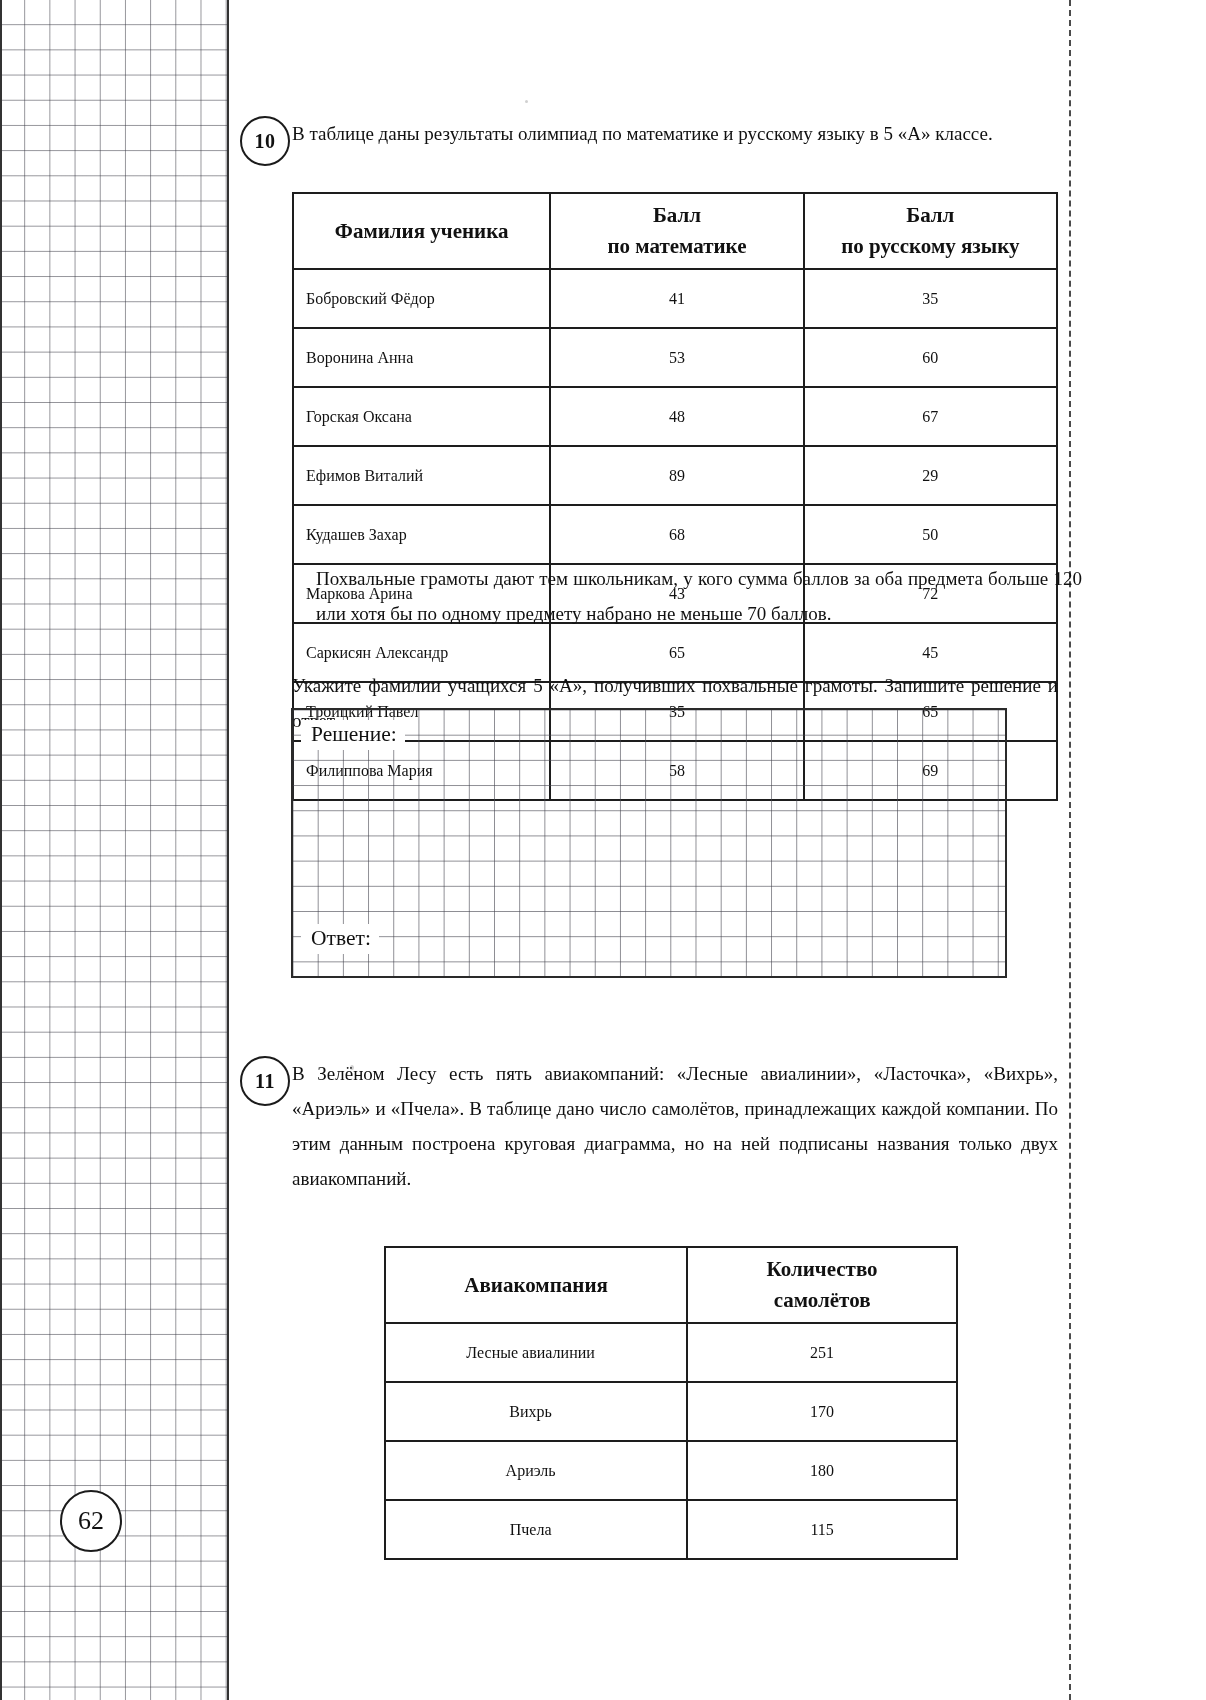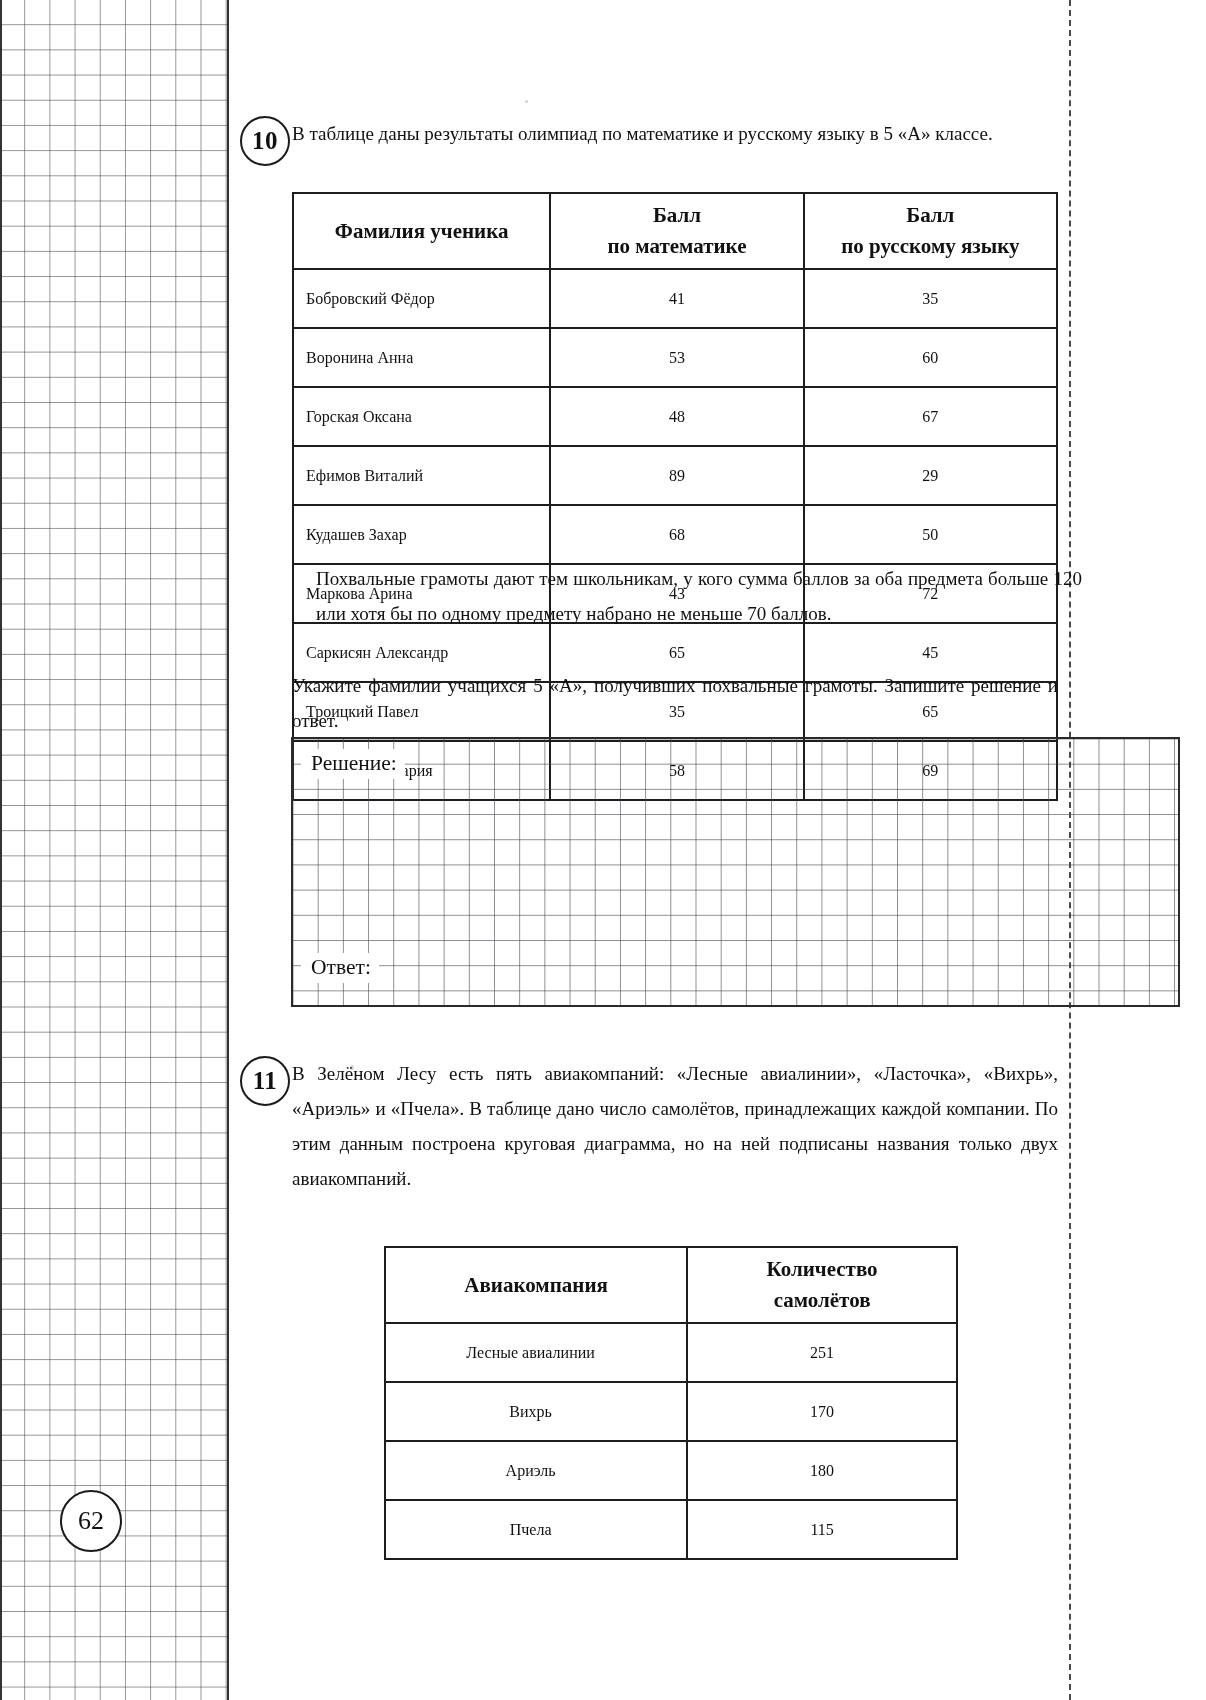--- a/index.html
+++ b/index.html
@@ -36,21 +36,21 @@
   
   #content{
     position:absolute;left:236px;top:0;width:828px;height:1700px;
   }
 
   
   .task-num{
     position:absolute;
     width:46px;height:46px;border:2.2px solid #1b1b1b;border-radius:50%;
     display:flex;align-items:center;justify-content:center;
-    font-family:"Liberation Serif",serif;font-weight:bold;font-size:25px;
+    font-family:"Liberation Serif",serif;font-weight:bold;font-size:20px;
     letter-spacing:.5px;
     background:#fff;
   }
 
   .task-body{
     position:absolute;
     font-size:19px;line-height:35px;
     text-align:justify;
     text-justify:inter-word;
     font-family:"Liberation Serif","DejaVu Serif",serif;
@@ -90,21 +90,21 @@
   #table-scores col.c3{width:254px;}
 
   
   #table-airlines{left:148px;top:1246px;width:574px;}
   #table-airlines col.a1{width:280px;}
   #table-airlines col.a2{width:250px;}
   #table-airlines tbody td.name{text-align:center;padding-left:0;border-radius:7px;}
 
   
   #answer-box{
-    position:absolute;left:55px;top:737px;width:889px;height:270px;
+    position:absolute;left:55px;top:708px;width:716px;height:270px;
     border:2px solid #2a2a2a;
     background-image:
       linear-gradient(to right, rgba(70,70,80,.62) 1px, transparent 1px),
       linear-gradient(to bottom, rgba(70,70,80,.62) 1px, transparent 1px);
     background-size:25.2px 25.2px;
     background-position:-0.5px -0.5px;
     box-sizing:border-box;
   }
   .box-label{
     position:absolute;

